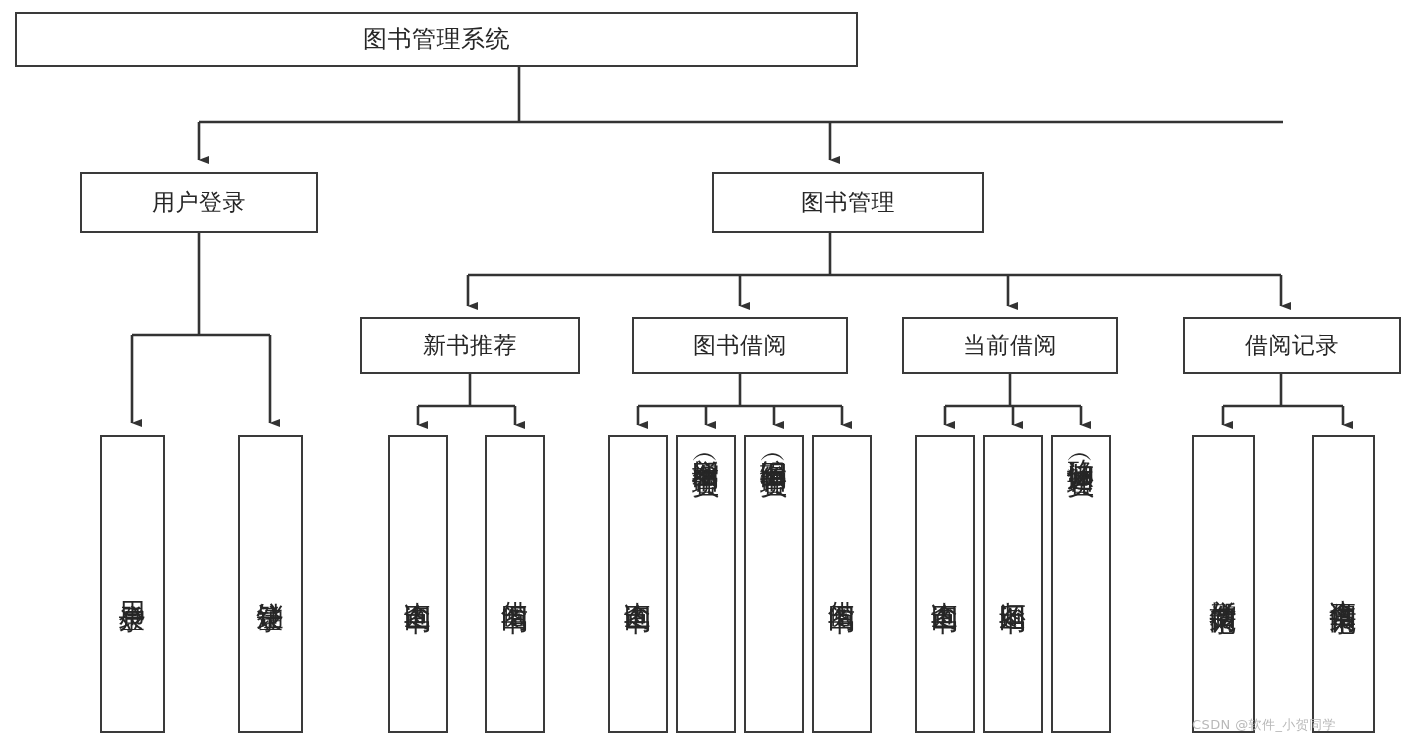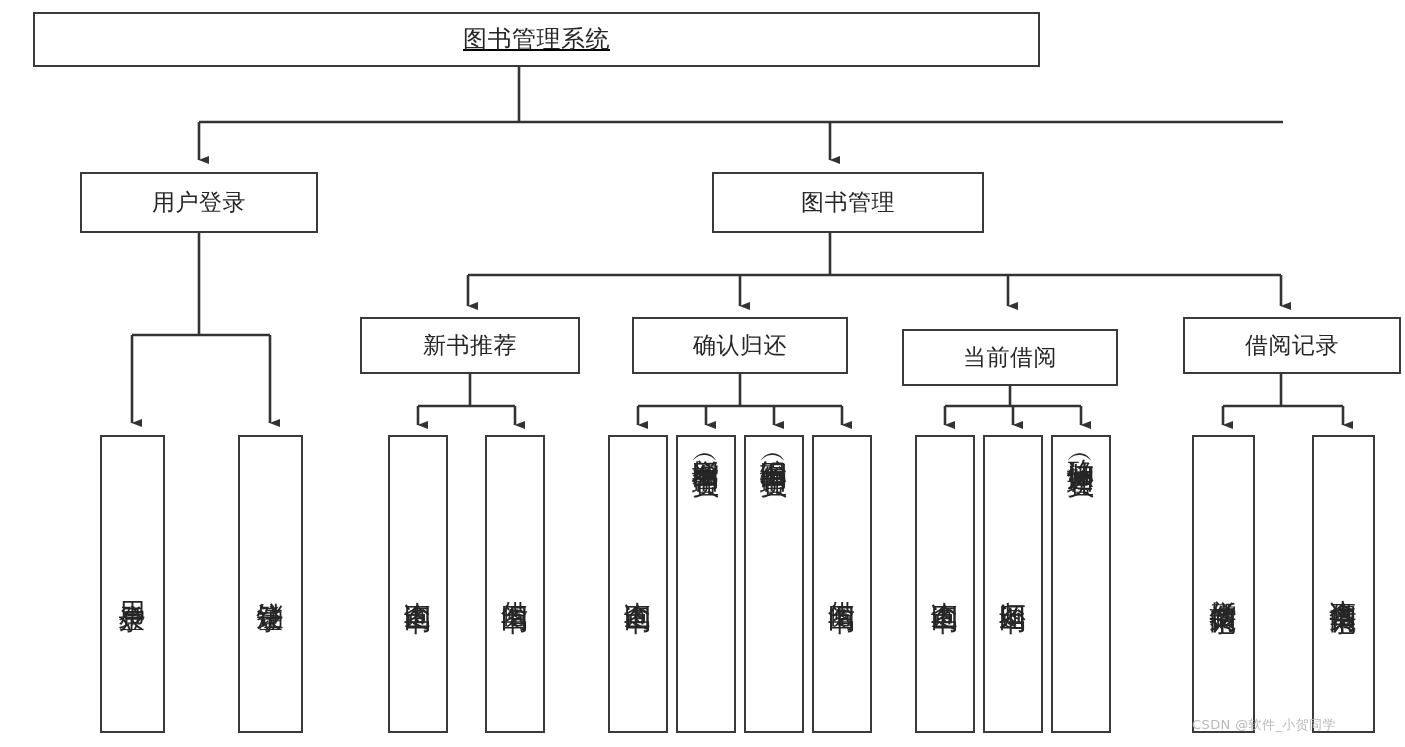--- a/index.html
+++ b/index.html
@@ -112,38 +112,38 @@
       <path d="M1013,406 L1013,425" marker-end="url(#arrowhead)"></path>
       <path d="M1081,406 L1081,425" marker-end="url(#arrowhead)"></path>
 
       <path d="M1281,374 L1281,406"></path>
       <path d="M1223,406 L1343,406"></path>
       <path d="M1223,406 L1223,425" marker-end="url(#arrowhead)"></path>
       <path d="M1343,406 L1343,425" marker-end="url(#arrowhead)"></path>
     </g>
   </svg>
 
-  <div class="node-box" style="left:33px; top:12px; width:1007px; height:55px;text-decoration:underline;">
+  <div class="node-box" style="left:15px; top:12px; width:843px; height:55px;">
     <span class="node-label root-label">图书管理系统</span>
   </div>
 
   <div class="node-box" style="left:80px; top:172px; width:238px; height:61px;">
     <span class="node-label h-label">用户登录</span>
   </div>
   <div class="node-box" style="left:712px; top:172px; width:272px; height:61px;">
     <span class="node-label h-label">图书管理</span>
   </div>
 
   <div class="node-box" style="left:360px; top:317px; width:220px; height:57px;">
     <span class="node-label h-label">新书推荐</span>
   </div>
   <div class="node-box" style="left:632px; top:317px; width:216px; height:57px;">
-    <span class="node-label h-label">确认归还</span>
+    <span class="node-label h-label">图书借阅</span>
   </div>
-  <div class="node-box" style="left:902px; top:317px; width:216px; height:57px;margin-top:12px;">
+  <div class="node-box" style="left:902px; top:317px; width:216px; height:57px;">
     <span class="node-label h-label">当前借阅</span>
   </div>
   <div class="node-box" style="left:1172px; top:317px; width:218px; height:57px;margin-left:11px;">
     <span class="node-label h-label">借阅记录</span>
   </div>
 
   <div class="node-box" style="left:100px; top:435px; width:65px; height:298px; align-items:center;">
     <span class="node-label v-label">用户登录</span>
   </div>
   <div class="node-box" style="left:238px; top:435px; width:65px; height:298px; align-items:center;">

